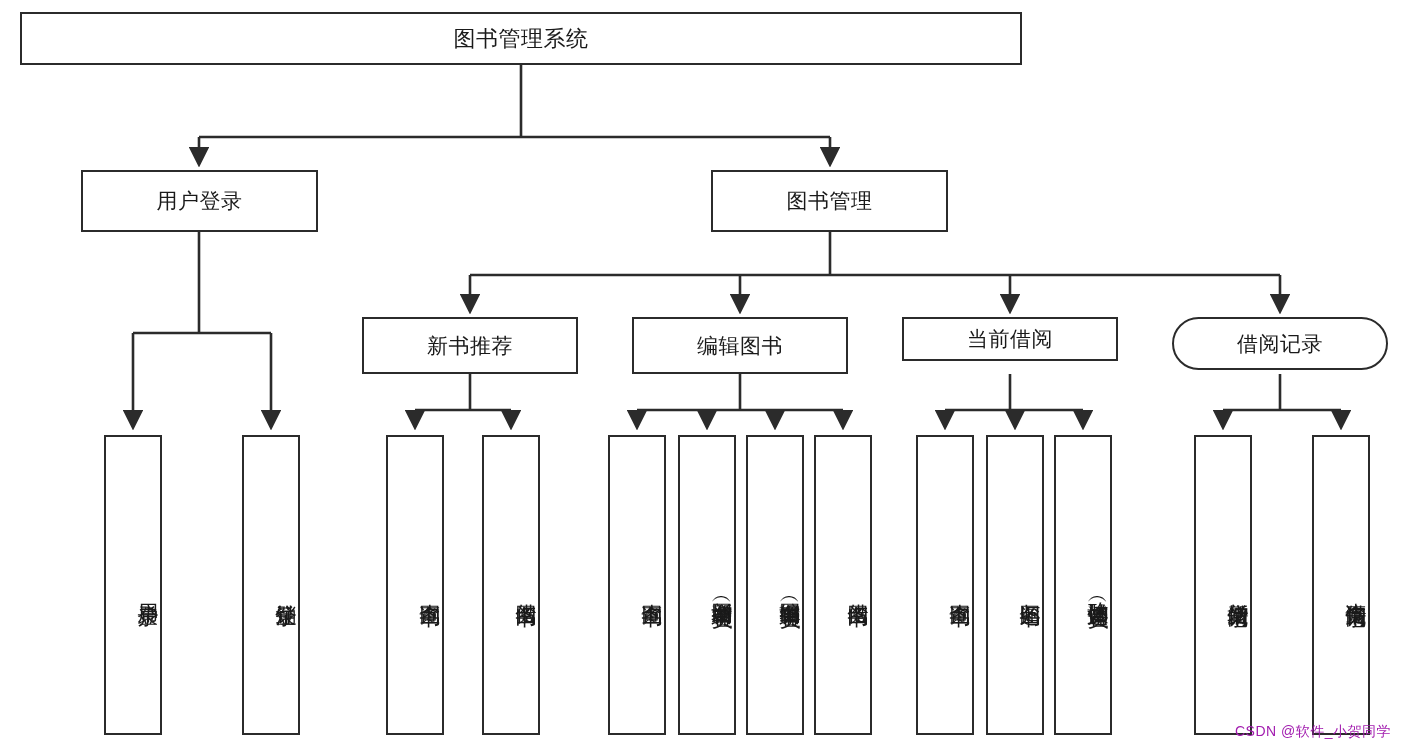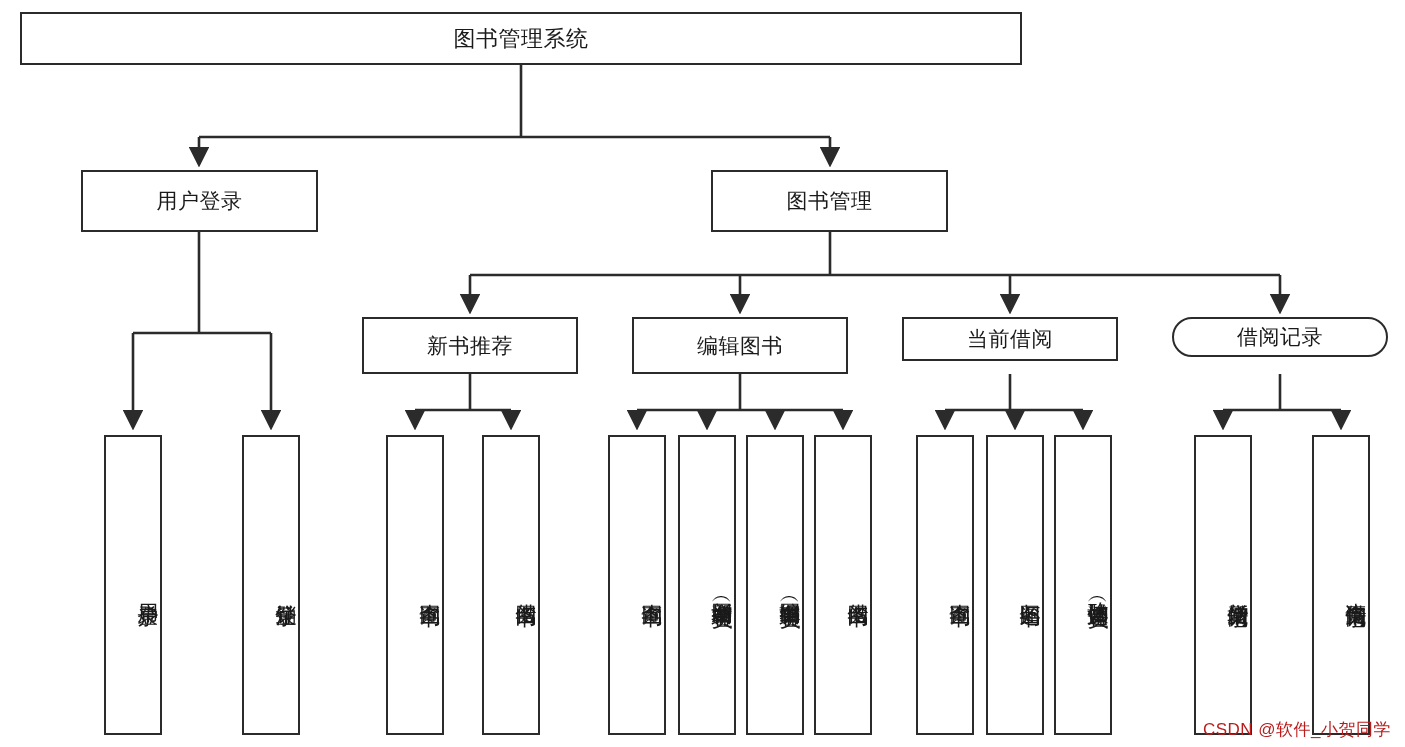--- a/index.html
+++ b/index.html
@@ -49,22 +49,22 @@
     align-items: flex-start;
     justify-content: center;
     padding-top: 8px;
     line-height: 1.12;
     letter-spacing: 1px;
   }
   .watermark {
     position: absolute;
     right: 14px;
     bottom: 6px;
-    font-size: 17px;
-    color: #b91c1c;
+    font-size: 14px;
+    color: #a21caf;
     letter-spacing: 0.5px;
     z-index: 9;
     white-space: nowrap;
   }
 </style>
 </head>
 <body>
 
 <div id="canvas">
 
@@ -119,21 +119,21 @@
   </svg>
 
   <div class="node node-h root" style="left:20px; top:12px; width:1002px; height:53px;">图书管理系统</div>
 
   <div class="node node-h" style="left:81px; top:170px; width:237px; height:62px;">用户登录</div>
   <div class="node node-h" style="left:362px; top:317px; width:216px; height:57px;">新书推荐</div>
 
   <div class="node node-h" style="left:711px; top:170px; width:237px; height:62px;">图书管理</div>
   <div class="node node-h" style="left:632px; top:317px; width:216px; height:57px;">编辑图书</div>
   <div class="node node-h" style="left:902px; top:317px; width:216px; height:44px;">当前借阅</div>
-  <div class="node node-h" style="left:1172px; top:317px; width:216px; height:40px;border-radius:28px;">借阅记录</div>
+  <div class="node node-h" style="left:1172px; top:317px; width:216px; height:53px;border-radius:28px;">借阅记录</div>
 
   <div class="node node-v" style="left:104px; top:435px; width:58px; height:300px;">用户登录</div>
   <div class="node node-v" style="left:242px; top:435px; width:58px; height:300px;">注销登录</div>
 
   <div class="node node-v" style="left:386px; top:435px; width:58px; height:300px;">查询图书</div>
   <div class="node node-v" style="left:482px; top:435px; width:58px; height:300px;">借阅图书</div>
 
   <div class="node node-v" style="left:608px; top:435px; width:58px; height:300px;">查询图书</div>
   <div class="node node-v" style="left:678px; top:435px; width:58px; height:300px;">新增图书（管理员）</div>
   <div class="node node-v" style="left:746px; top:435px; width:58px; height:300px;">编辑图书（管理员）</div>

